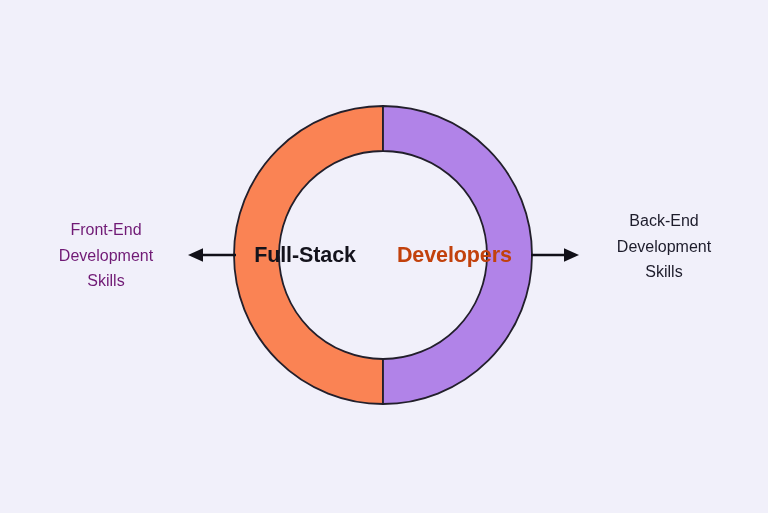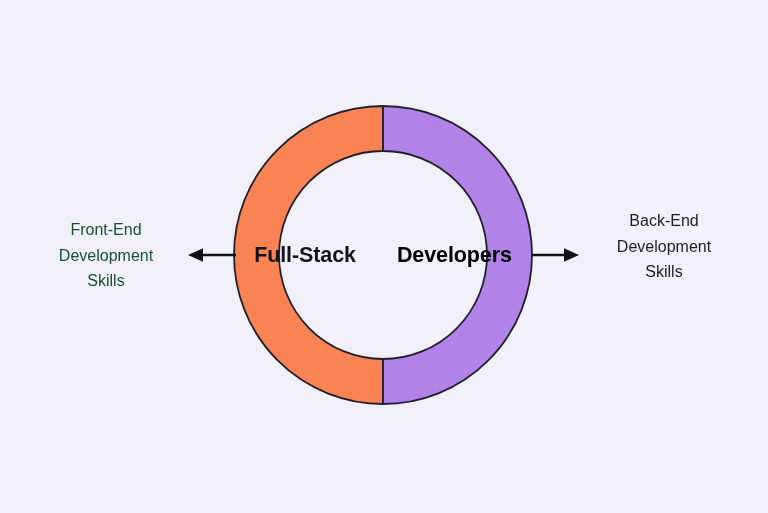--- a/index.html
+++ b/index.html
@@ -107,34 +107,34 @@
       <path id="seg-right" d="M 150 1
                A 149 149 0 0 1 150 299
                L 150 254
                A 104 104 0 0 0 150 46
                Z" fill="#b183e8" stroke="#221f2b" stroke-width="1.8" stroke-linejoin="round"></path>
     </svg>
   </div>
 
   <div id="center-label">
     <span class="ttl-line" style="color: rgb(20, 19, 28);">Full-Stack</span>
-    <span class="ttl-line" style="color: #000000; padding-left: 41px;">Developers</span>
+    <span class="ttl-line" style="color: #c2410c; padding-left: 41px;">Developers</span>
   </div>
 
   <svg id="arrow-left-svg" class="arrow-svg" viewBox="0 0 52 28" xmlns="http://www.w3.org/2000/svg">
     <line x1="50" y1="14" x2="14" y2="14" stroke="#111018" stroke-width="2.6"></line>
     <polygon points="2,14 17,7.2 17,20.8" fill="#111018"></polygon>
   </svg>
 
   <svg id="arrow-right-svg" class="arrow-svg" viewBox="0 0 52 28" xmlns="http://www.w3.org/2000/svg">
     <line x1="2" y1="14" x2="38" y2="14" stroke="#111018" stroke-width="2.6"></line>
     <polygon points="50,14 35,7.2 35,20.8" fill="#111018"></polygon>
   </svg>
 
-  <div id="label-left" class="side-label" style="color: #14532d;">
+  <div id="label-left" class="side-label" style="color: #701a75;">
     <span class="ln">Front-End</span>
     <span class="ln">Development</span>
     <span class="ln">Skills</span>
   </div>
 
   <div id="label-right" class="side-label" style="color: rgb(29, 28, 43);">
     <span class="ln">Back-End</span>
     <span class="ln">Development</span>
     <span class="ln">Skills</span>
   </div>

